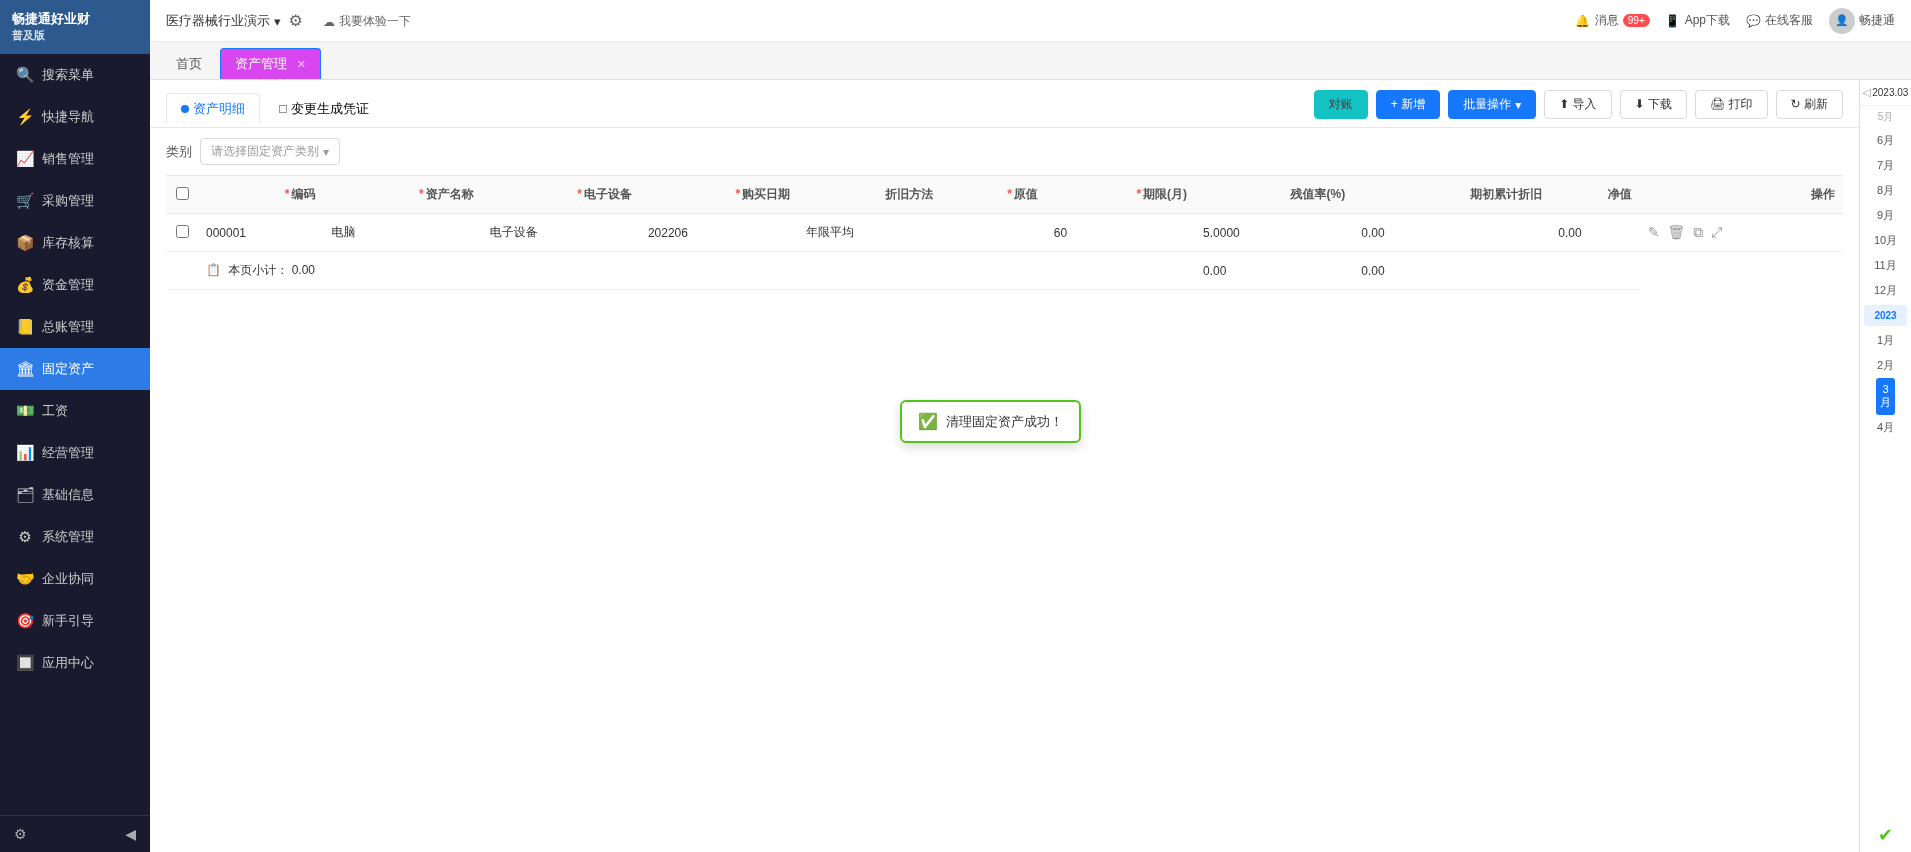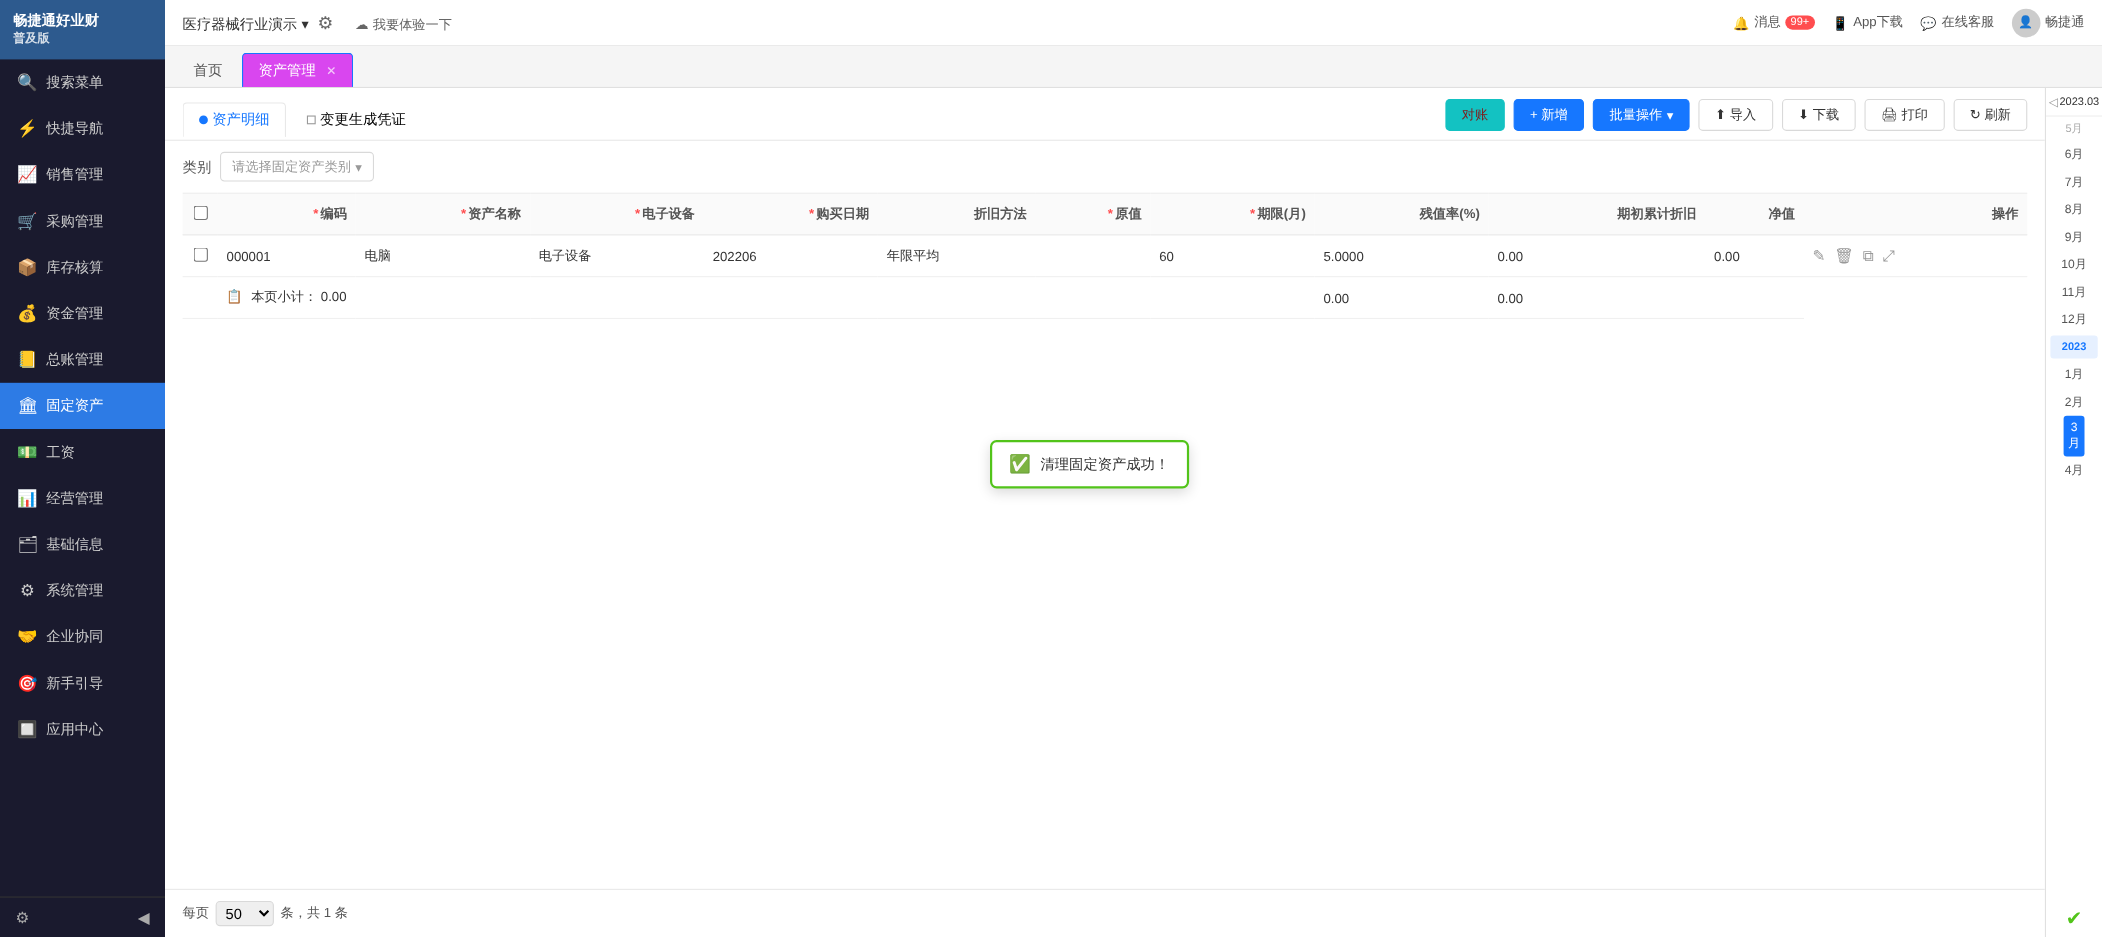--- a/index.html
+++ b/index.html
@@ -578,28 +578,20 @@
               <td></td>
               <td></td>
               <td>0.00</td>
               <td>0.00</td>
               <td></td>
             </tr>
           </tbody>
         </table>
       </div>
 
-      <div class="pagination">
-        <span>每页</span>
-        <select>
-          <option value="50">50</option>
-          <option value="100">100</option>
-        </select>
-        <span>条，共 1 条</span>
-      </div>
 
     </div>
 
     <div class="toast">
       <span class="toast-icon">✅</span>
       <span>清理固定资产成功！</span>
     </div>
 
     <div class="time-panel">
       <div class="time-panel-header">

